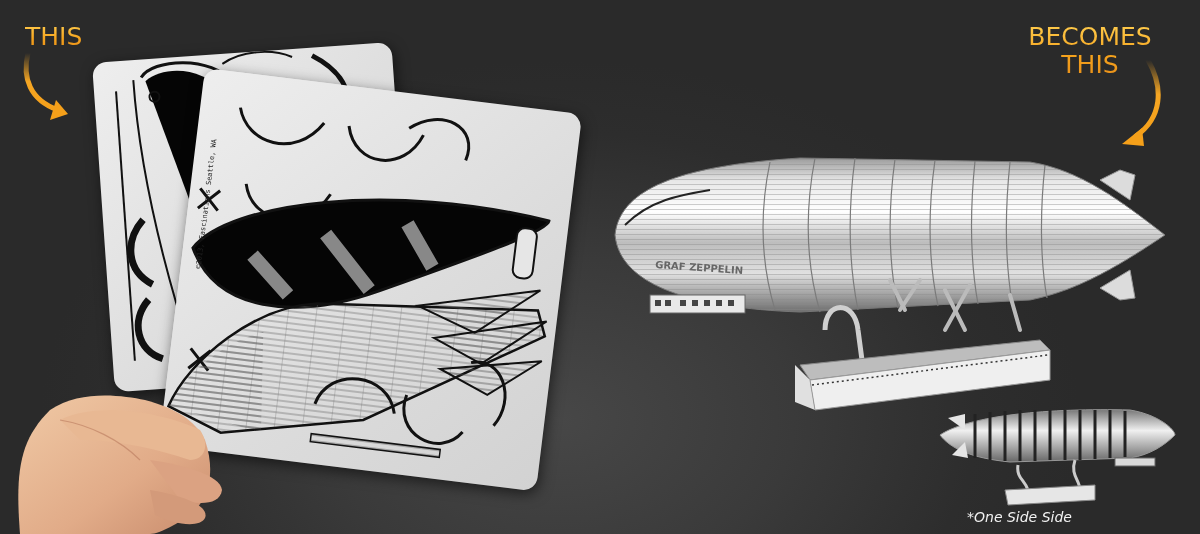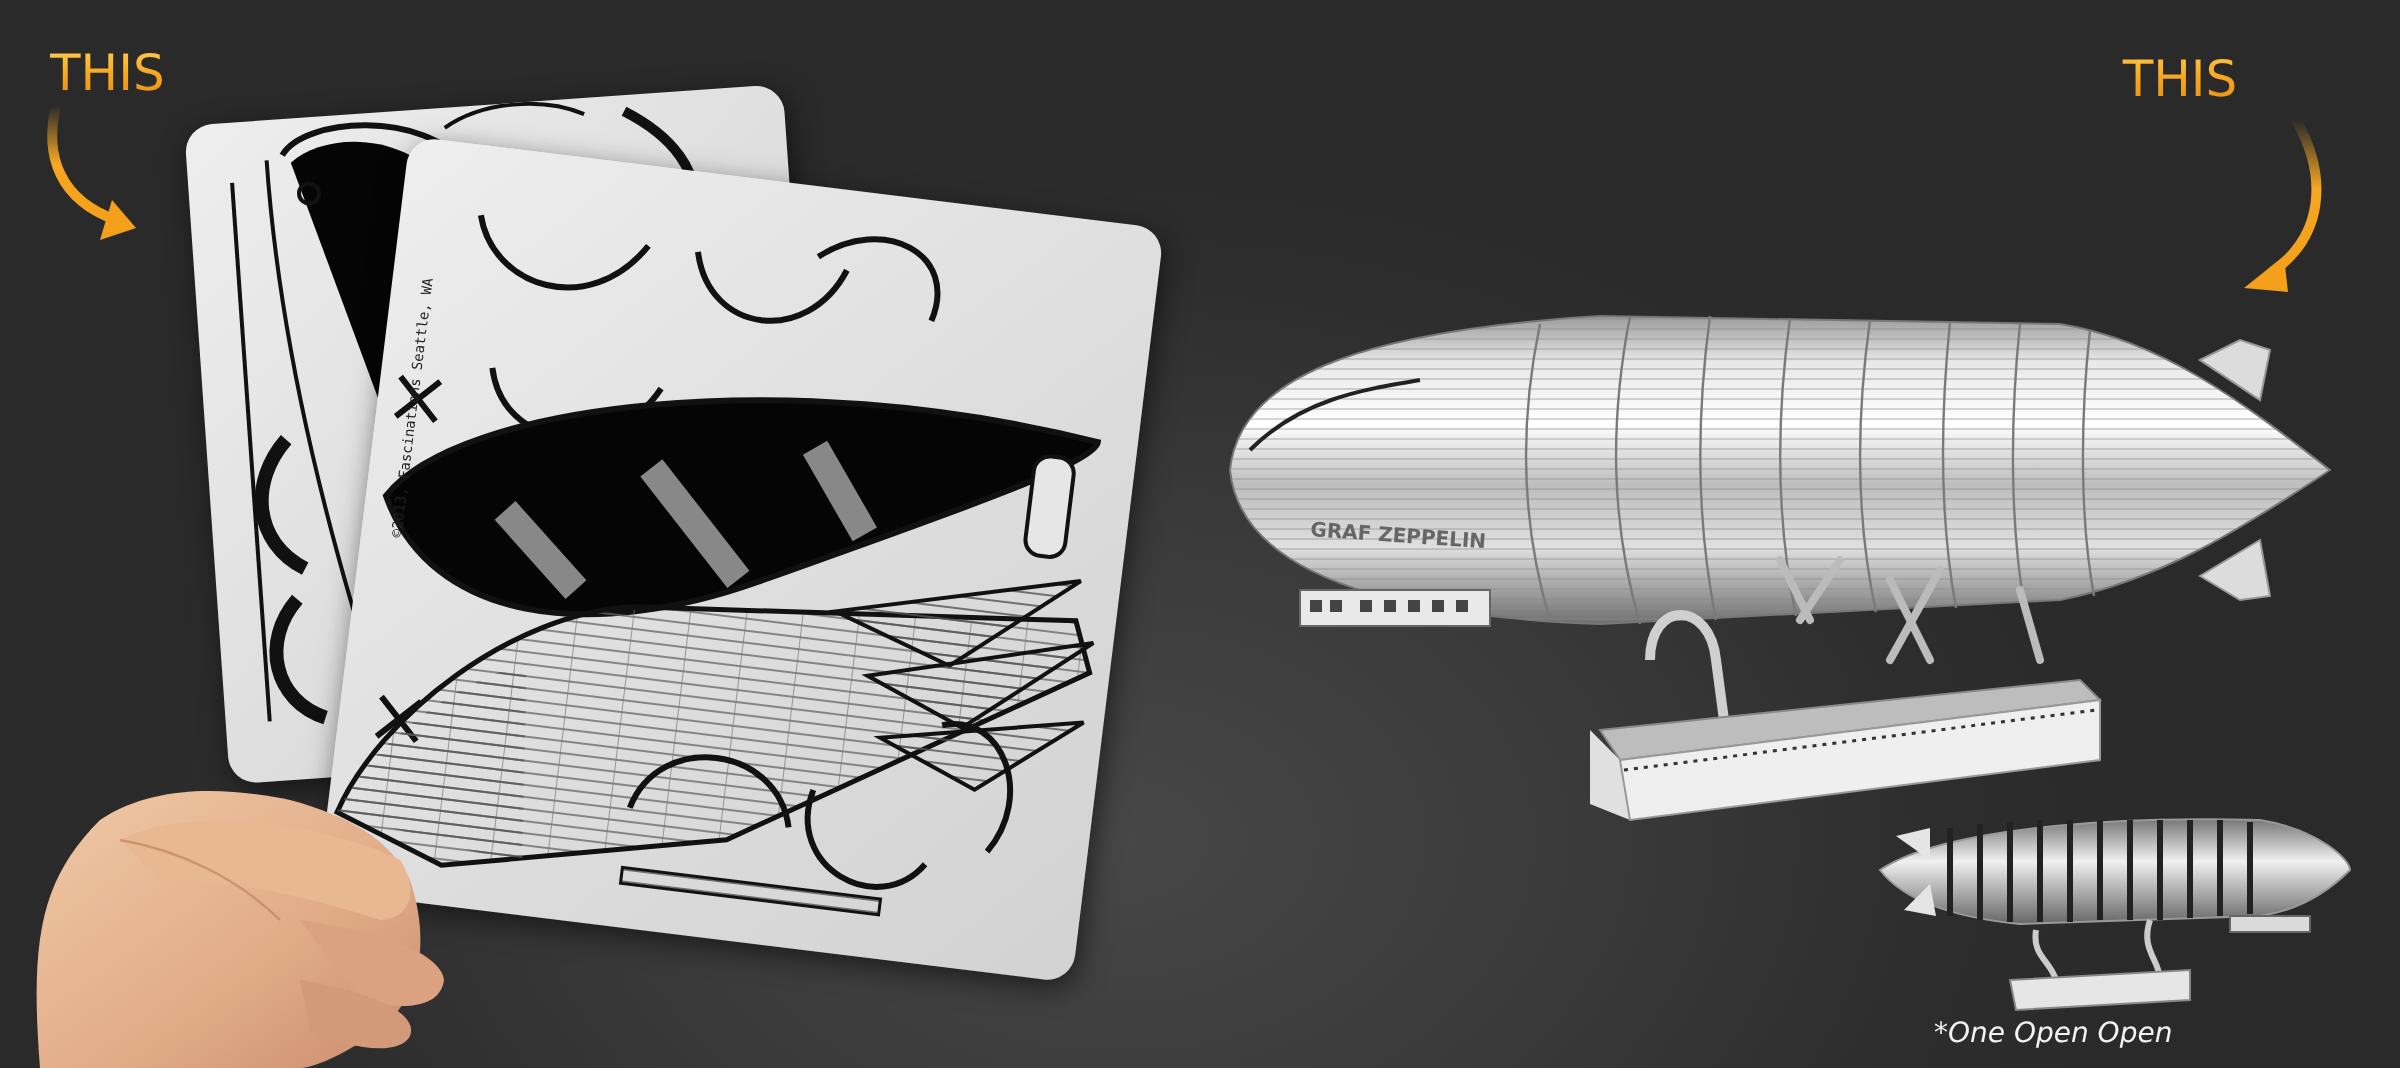--- a/index.html
+++ b/index.html
@@ -40,20 +40,21 @@
       <stop offset="0" stop-color="#f5a623" stop-opacity="0"></stop>
       <stop offset="0.5" stop-color="#f5a623"></stop>
       <stop offset="1" stop-color="#f5a01a"></stop>
     </linearGradient>
   </defs>
   <path d="M10 5 C 4 30, 12 52, 40 62" stroke="url(#ga)" stroke-width="5" fill="none" stroke-linecap="round"></path>
   <polygon points="50,66 32,72 38,52" fill="#f5a01a"></polygon>
 </svg>
 
 <div class="headline becomes">
+  <span>BECOMES</span>
   <span style="margin-top:3px;">THIS</span>
 </div>
 
 <svg class="arrow" style="left:1118px; top:58px;" width="60" height="90" viewBox="0 0 60 90">
   <defs>
     <linearGradient id="gb" x1="0" y1="0" x2="0" y2="1">
       <stop offset="0" stop-color="#f5a623" stop-opacity="0"></stop>
       <stop offset="0.45" stop-color="#f5a623"></stop>
       <stop offset="1" stop-color="#f5a01a"></stop>
     </linearGradient>
@@ -218,13 +219,13 @@
       <path d="M195 11 V 57"></path>
   </g>
   <polygon points="18,18 35,14 35,30" fill="#e5e5e5"></polygon>
   <polygon points="22,55 38,58 35,42" fill="#e5e5e5"></polygon>
   <rect x="185" y="58" width="40" height="8" fill="#dadada" stroke="#666"></rect>
   <path d="M88 65 C 86 78, 95 80, 98 90" stroke="#ccc" stroke-width="3" fill="none"></path>
   <path d="M145 60 C 140 75, 150 80, 150 90" stroke="#ccc" stroke-width="3" fill="none"></path>
   <path d="M75 90 L 165 85 L 165 100 L 78 105 Z" fill="#e6e6e6" stroke="#888"></path>
 </svg>
 
-<div class="caption">*One Open Open</div>
+<div class="caption">*One Side Side</div>
 
 </body></html>

